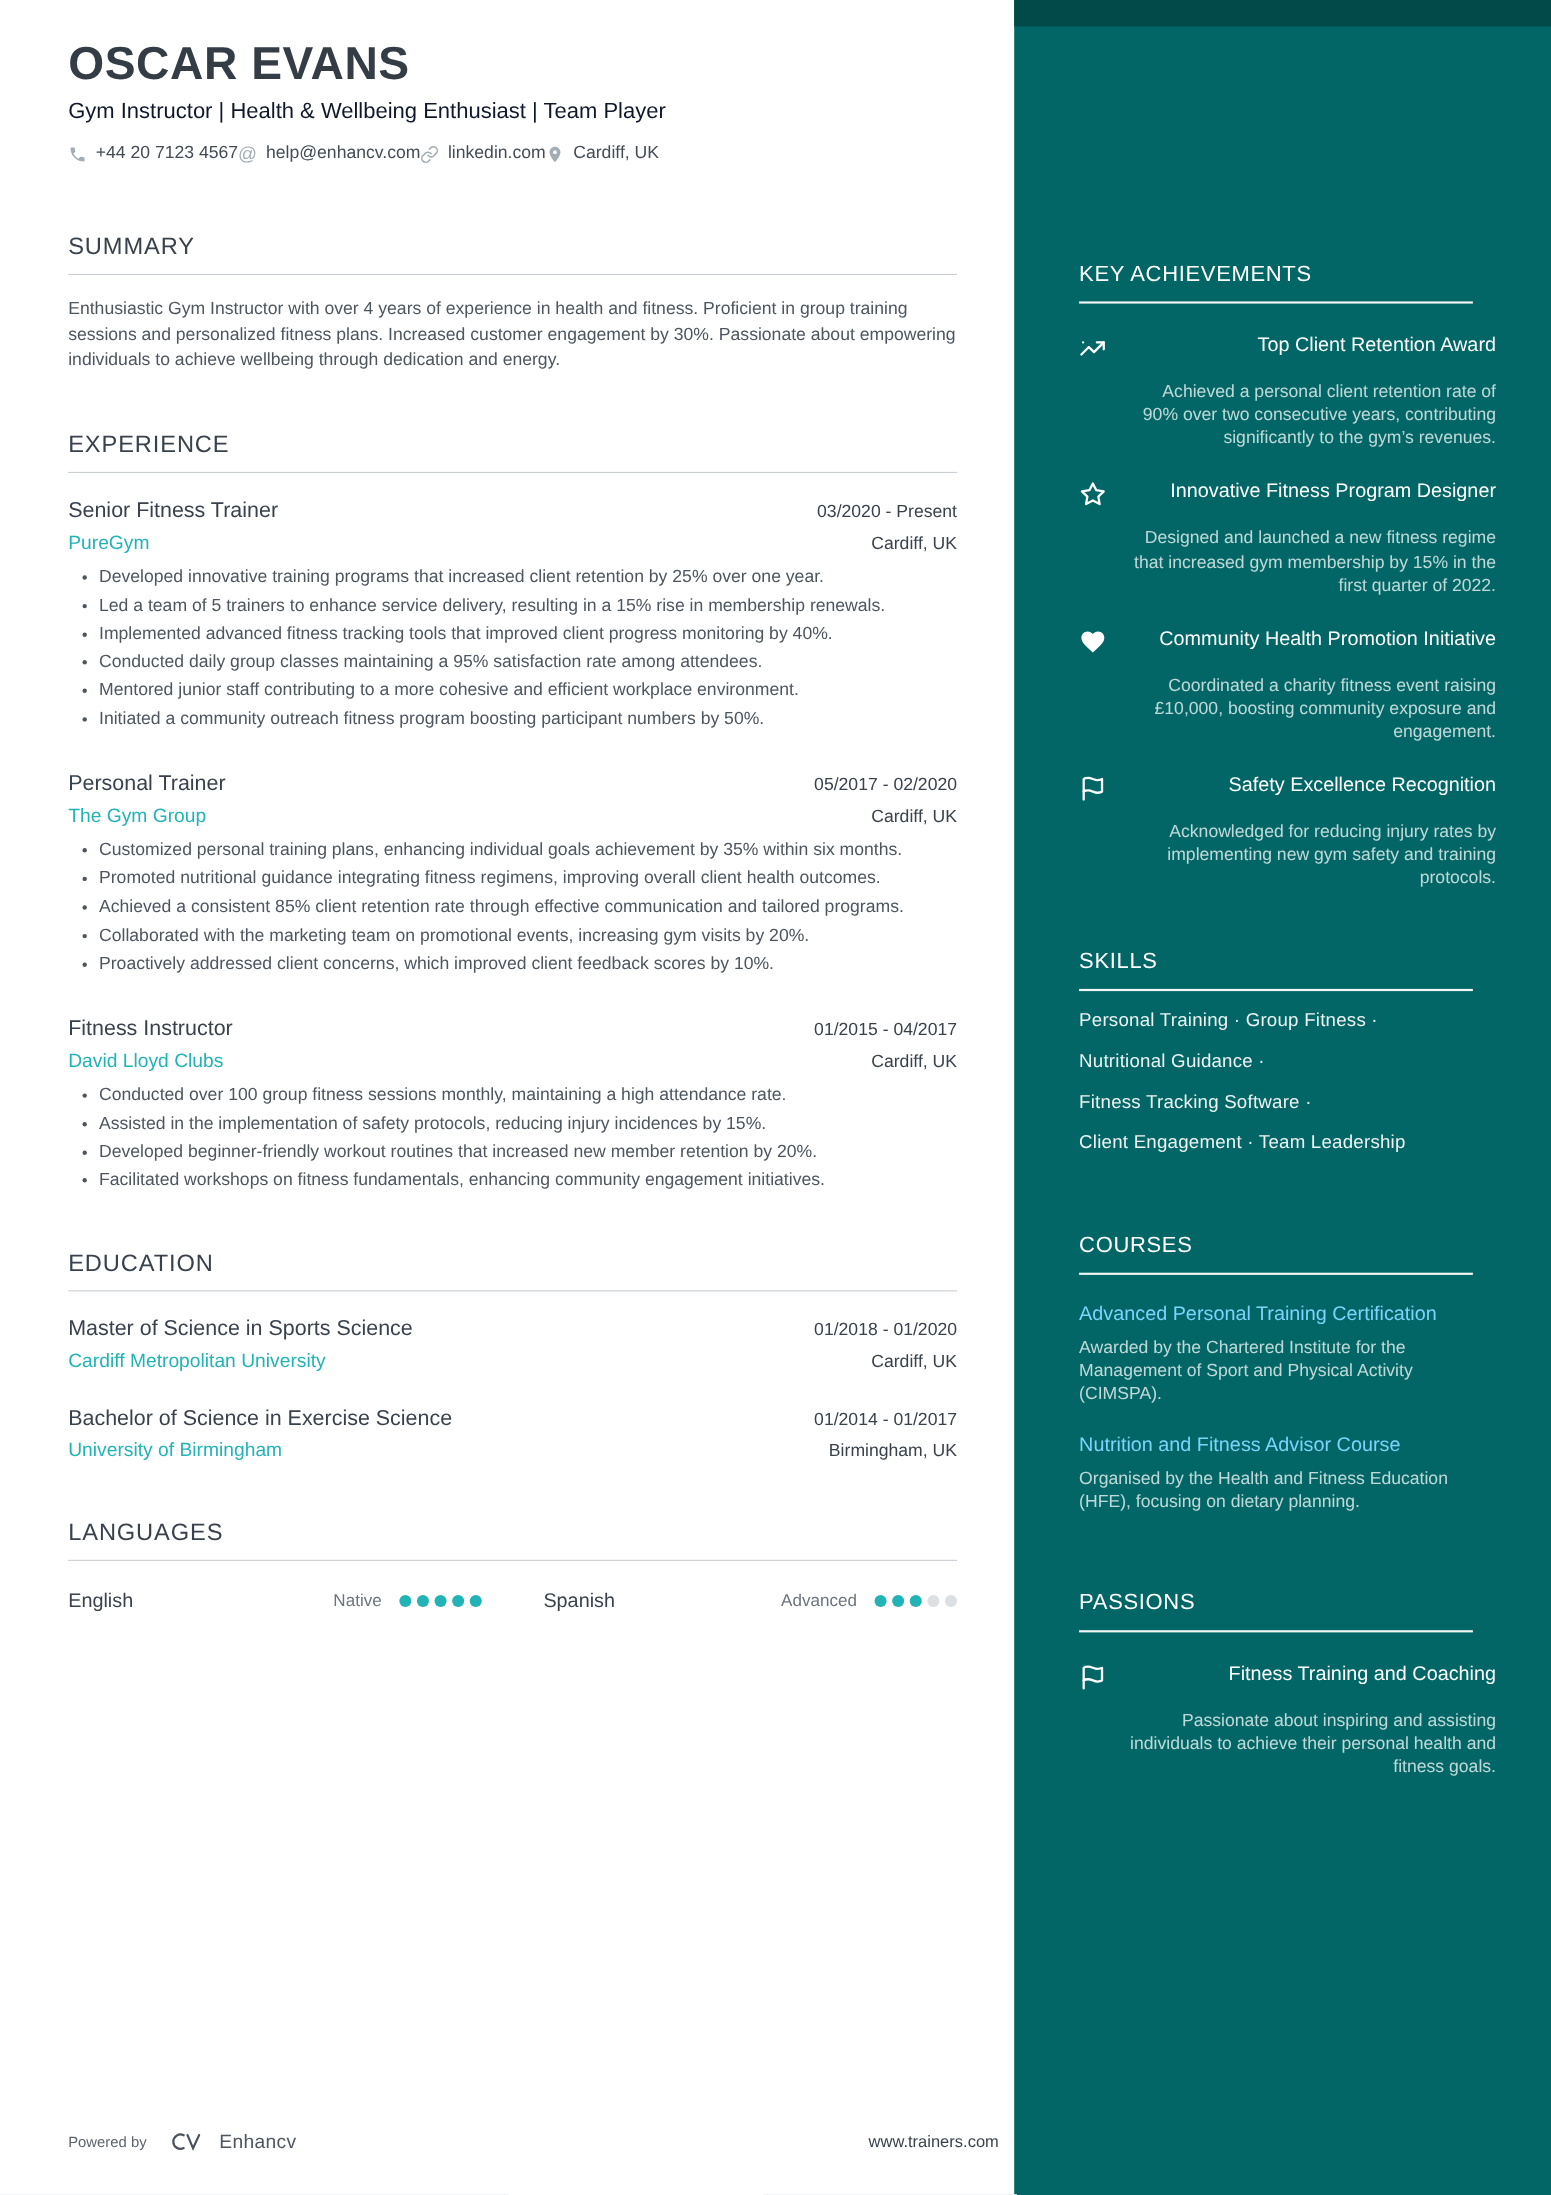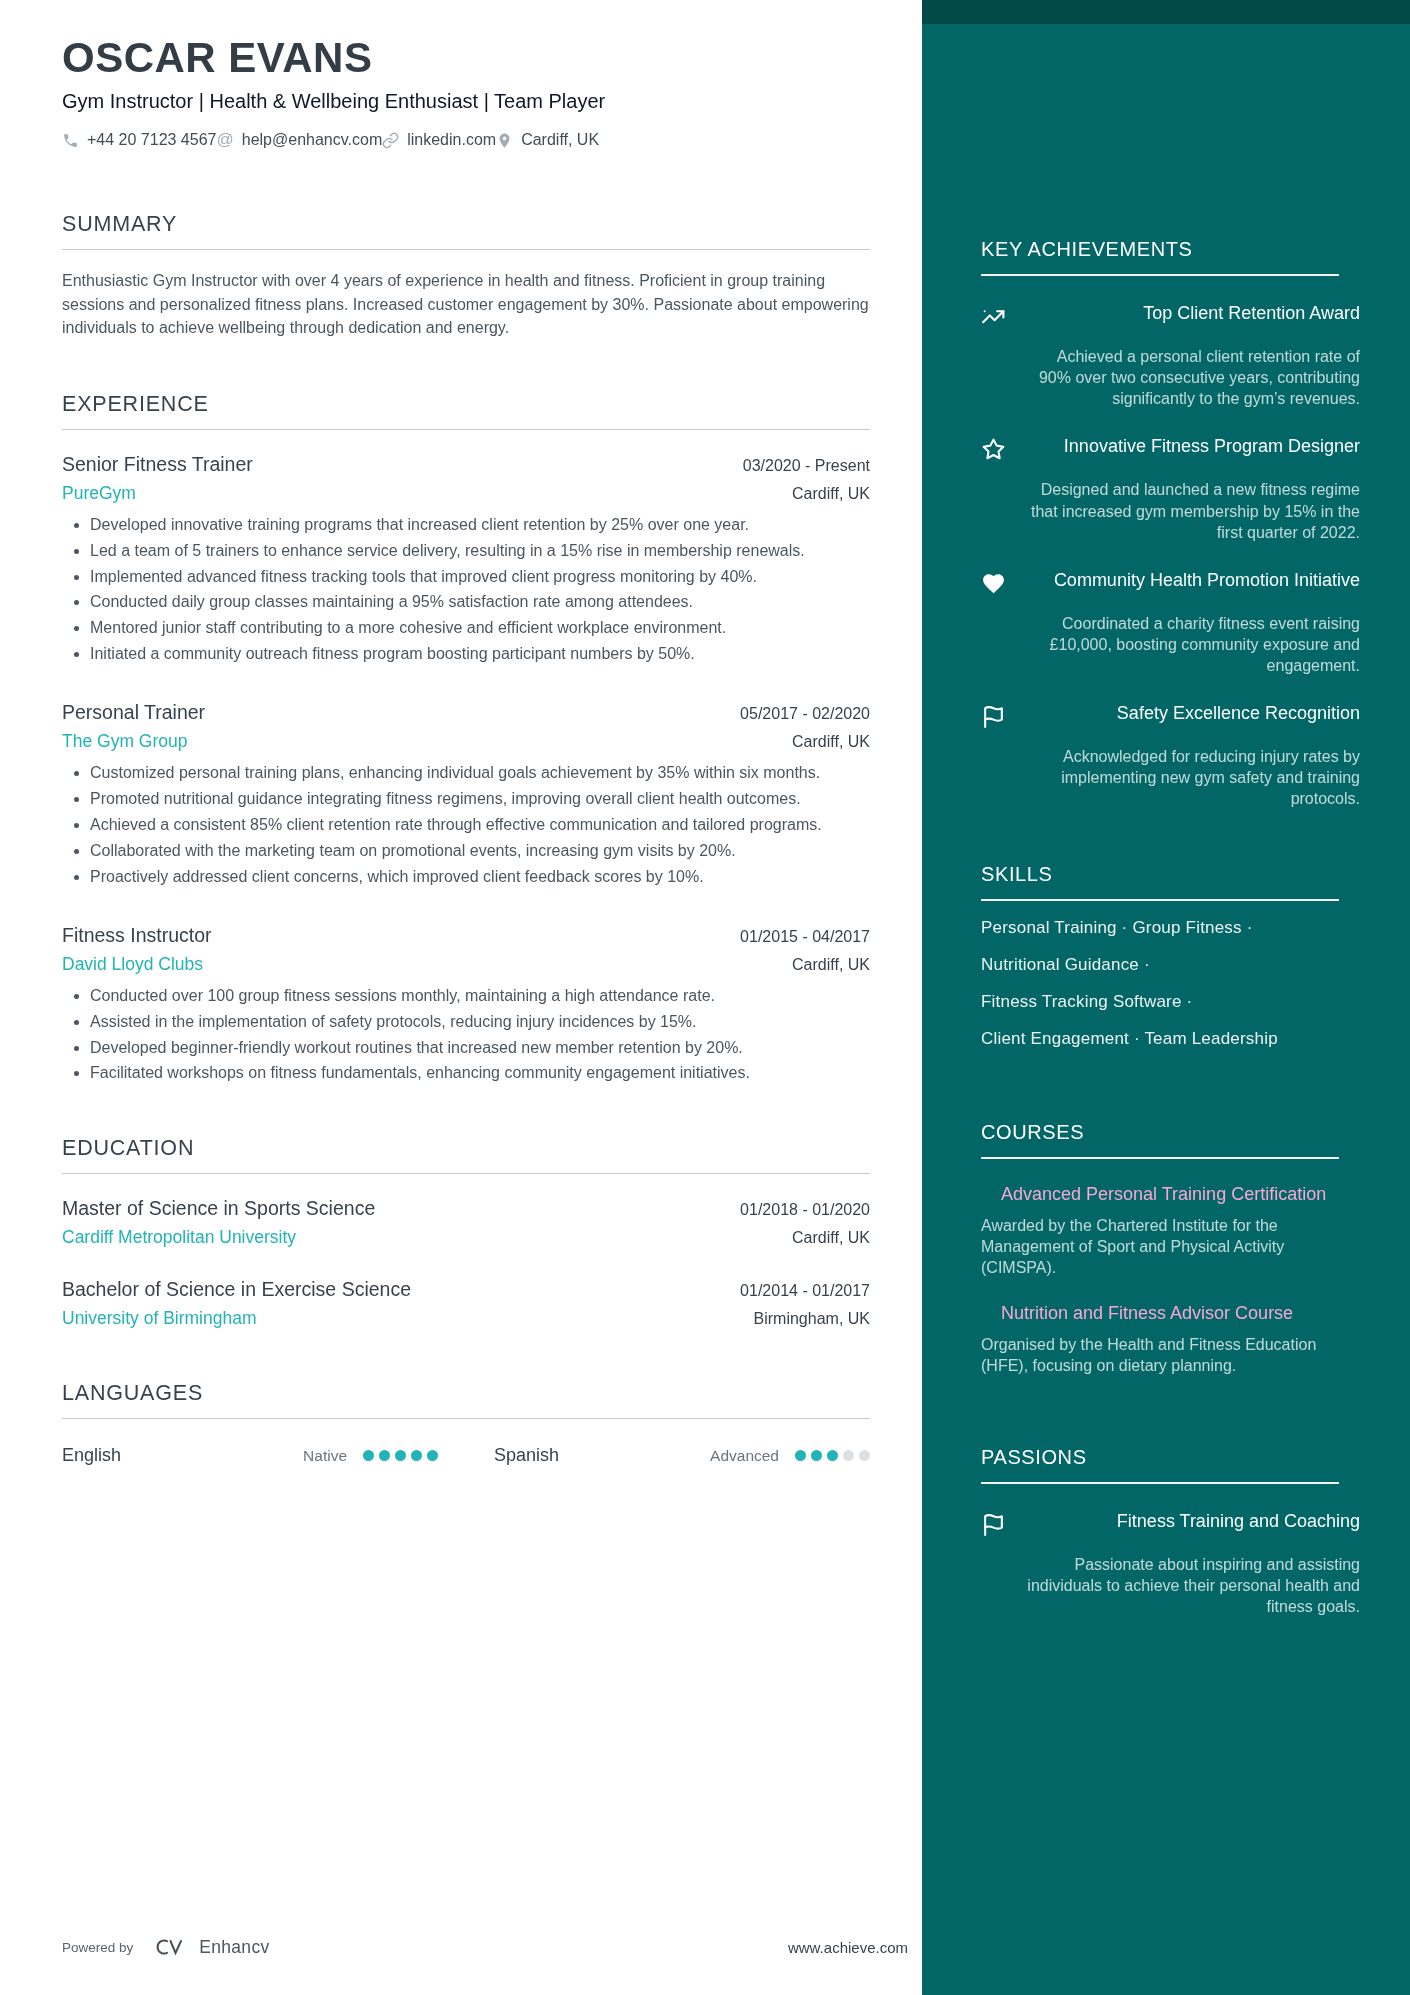--- a/index.html
+++ b/index.html
@@ -24,21 +24,21 @@
     text-transform:uppercase;
   }
   .sb-rule { border-bottom:2px solid #f2f6f6; margin-top:13px; width:358px; }
   .ach { display:flex; gap:15px; margin-top:26px;text-align:right; }
   .ach-icon { flex:none; width:26px; padding-top:2px; }
   .ach-icon svg { display:block; }
   .ach-title { color:#fdfefe; font-size:18px; line-height:1.28; font-weight:400; }
   .ach-desc { color:rgba(255,255,255,0.75); font-size:16px; line-height:1.32; margin-top:21px; }
   .skill-line { color:#eef4f4; font-size:17px; margin-top:17px; letter-spacing:0.2px; }
   .course { margin-top:24px; }
-  .course-title { color:#f9a8d4; font-size:18px; line-height:1.3;margin-left:20px; }
+  .course-title { color:#7dd3fc; font-size:18px; line-height:1.3; }
   .course-desc { color:rgba(255,255,255,0.75); font-size:16px; line-height:1.32; margin-top:8px; }
   
   .main { position:absolute; left:62px; top:0; width:808px; }
   .name {
     margin-top:35px; font-size:42px; font-weight:700; color:#343d46;
     letter-spacing:0.5px; line-height:1.1;
   }
   .title { margin-top:9px; font-size:20px; color:#0f172a; }
   .contacts { display:flex; margin-top:17px; }
   .contact { display:flex; gap:8px; align-items:center; font-size:16px; color:#434c55; }
@@ -359,16 +359,16 @@
     <div class="f-left">
       <span class="powered">Powered by</span>
       <span class="brandwrap">
         <svg width="36" height="24" viewBox="0 0 36 24" fill="none" stroke="#49525a" stroke-width="2" stroke-linecap="round">
             <path d="M14 6.2A6.5 6.5 0 1 0 14 17.8"></path>
             <path d="M17.5 6l5 12 5.5-12"></path>
           </svg>
         <span class="brand">Enhancv</span>
       </span>
     </div>
-    <span class="f-url">www.achieve.com</span>
+    <span class="f-url">www.trainers.com</span>
   </div>
 
 </div>
 
 </body></html>

